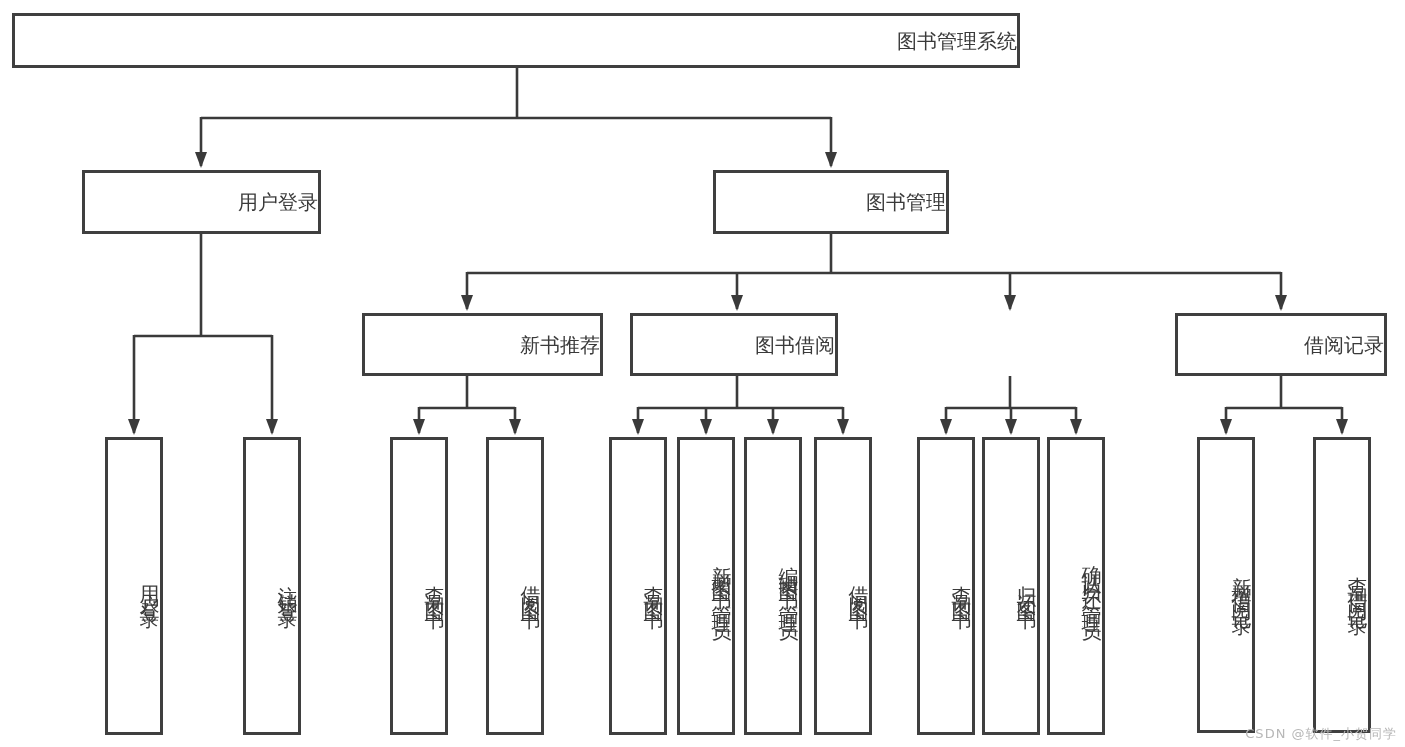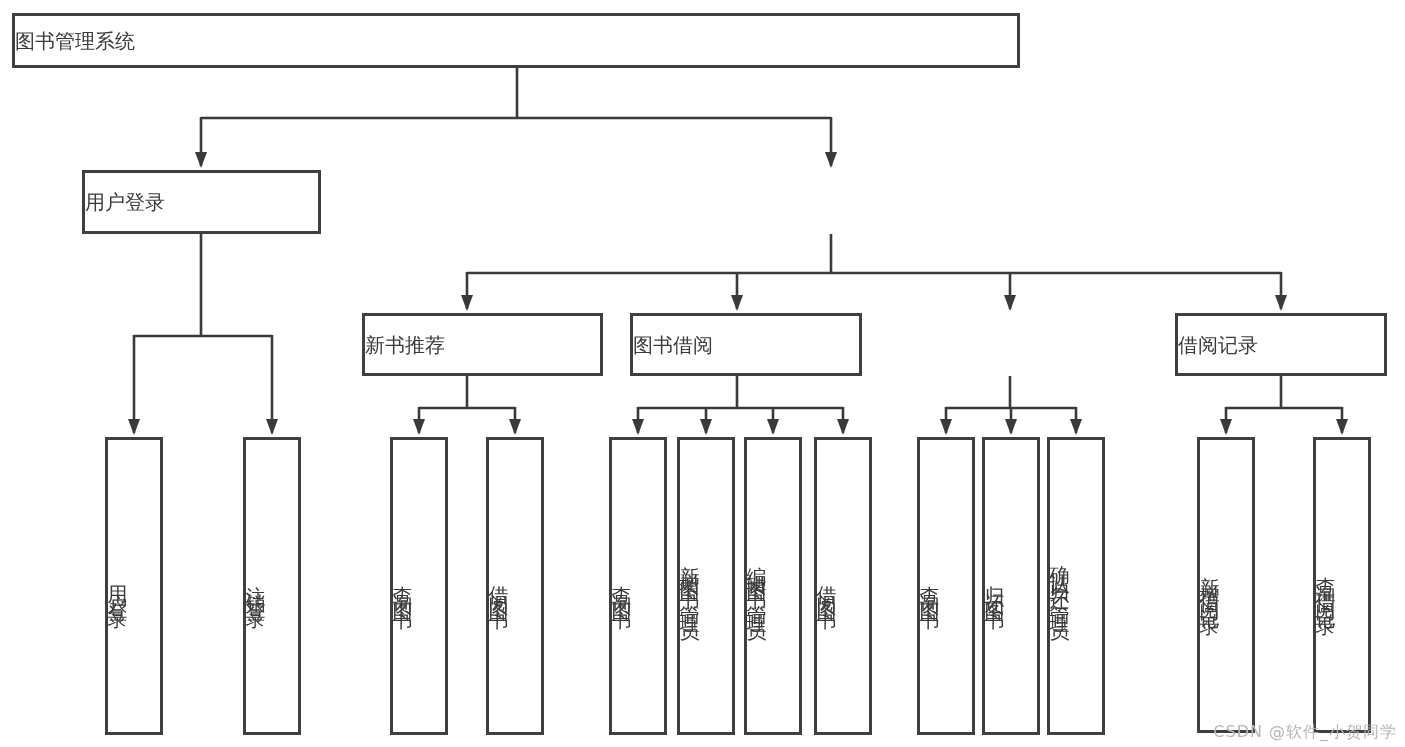--- a/index.html
+++ b/index.html
@@ -4,30 +4,30 @@
 <style>
   html,body{margin:0;padding:0;background:#ffffff;}
   .canvas{
     position:relative;width:1405px;height:747px;background:#ffffff;overflow:hidden;
     font-family:"DejaVu Sans","Liberation Sans",sans-serif;
   }
   .connectors{position:absolute;left:0;top:0;width:1405px;height:747px;}
   .ln{stroke:#3a3a3a;stroke-width:2.6;fill:none;}
   .box{
     position:absolute;box-sizing:border-box;border:3px solid #3f3f3f;background:#ffffff;
-    display:flex;align-items:center;justify-content:flex-start;
+    display:flex;align-items:center;justify-content:flex-end;
     color:#3a3a3a;font-size:20px;line-height:1;white-space:nowrap;
   }
   .v .vtext{
     writing-mode:vertical-rl;text-orientation:mixed;
     letter-spacing:8px;line-height:1;
   }
   .watermark{
     position:absolute;right:8px;bottom:4px;
-    color:#b7b7b7;font-size:16px;letter-spacing:1px;
+    color:#b7b7b7;font-size:13px;letter-spacing:1px;
     white-space:nowrap;pointer-events:none;
   }
 </style>
 </head>
 <body>
 
 <div class="canvas">
 
   <svg class="connectors" viewBox="0 0 1405 747" xmlns="http://www.w3.org/2000/svg">
     <defs>
@@ -91,25 +91,28 @@
     </g>
   </svg>
 
   <div class="box" style="left:12px;top:13px;width:1008px;height:55px">
     <span>图书管理系统</span>
   </div>
 
   <div class="box" style="left:82px;top:170px;width:239px;height:64px">
     <span>用户登录</span>
   </div>
+  <div class="box" style="left:713px;top:170px;width:236px;height:64px">
+    <span>图书管理</span>
+  </div>
 
   <div class="box" style="left:362px;top:313px;width:241px;height:63px">
     <span>新书推荐</span>
   </div>
-  <div class="box" style="left:630px;top:313px;width:232px;height:63px">
+  <div class="box" style="left:630px;top:313px;width:208px;height:63px">
     <span>图书借阅</span>
   </div>
   <div class="box" style="left:1175px;top:313px;width:212px;height:63px">
     <span>借阅记录</span>
   </div>
 
   <div class="box v" style="left:105px;top:437px;width:58px;height:298px">
     <span class="vtext">用户登录</span>
   </div>
   <div class="box v" style="left:243px;top:437px;width:58px;height:298px">

